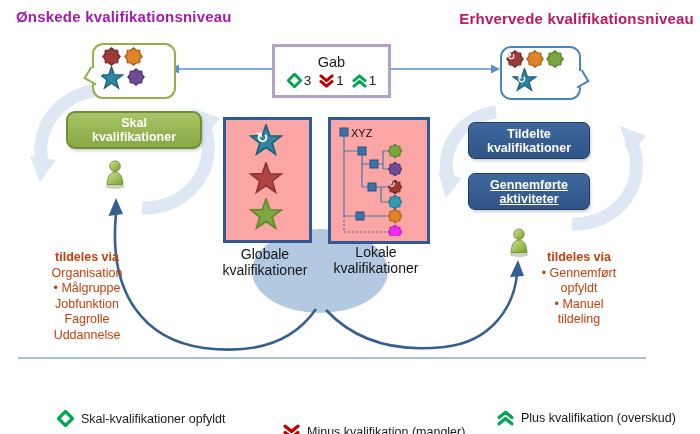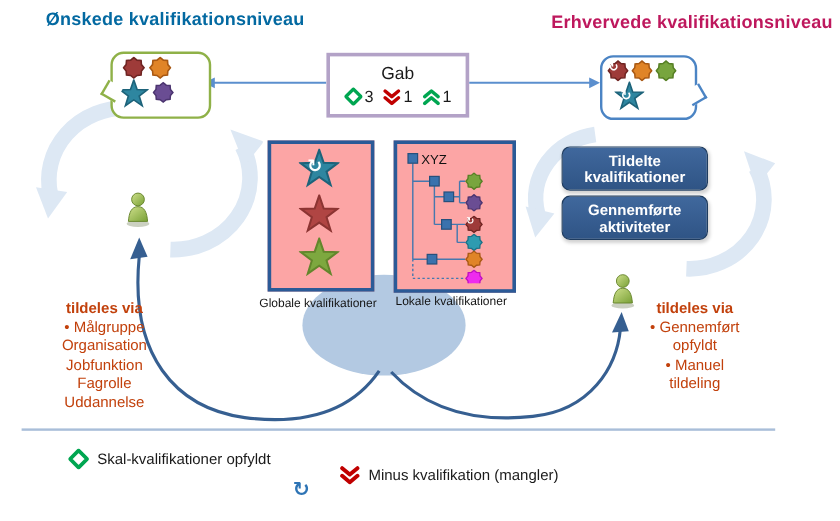--- a/index.html
+++ b/index.html
@@ -1,21 +1,21 @@
 <!DOCTYPE html>
 <html><head>
 <meta charset="utf-8">
 <style>
   html,body{margin:0;padding:0;background:#fff;}
   .canvas{position:relative;width:700px;height:434px;background:#fff;overflow:hidden;
           font-family:"Liberation Sans",sans-serif;color:#1a1a1a;}
   .abs{position:absolute;}
   
   .title{font-size:15px;font-weight:bold;letter-spacing:.2px;}
-  .title-left{left:16px;top:8px;width:260px;color:#0369a1;text-align:center;}
+  .title-left{left:16px;top:8px;width:260px;color:#a21caf;}
   .title-right{left:428px;top:10px;width:266px;color:#be185d;text-align:right;}
   
   .bubble{background:#fff;border-radius:11px;z-index:2;}
   .bubble-left{left:92px;top:43px;width:80px;height:52px;border:2.5px solid #8fb148;}
   .bubble-right{left:500px;top:46px;width:77px;height:50px;border:2.5px solid #4b84c4;}
   .tail{position:absolute;width:12px;height:12px;background:#fff;z-index:1;}
   .tail-left{left:-8px;top:24px;border-left:2.5px solid #8fb148;border-bottom:2.5px solid #8fb148;transform:rotate(30deg);}
   .tail-right{right:-8px;top:24px;border-right:2.5px solid #4b84c4;border-bottom:2.5px solid #4b84c4;transform:rotate(-30deg);}
   
   .gab-box{left:272px;top:44px;width:113px;height:48px;border:3px solid #b3a2c7;background:#fff;z-index:2;
@@ -26,37 +26,37 @@
   
   .skal-box{left:66px;top:111px;width:136px;height:38px;border:2px solid #6e8f33;border-radius:9px;
             background:linear-gradient(#a9c464,#86a845);color:#fff;font-size:12.5px;font-weight:bold;
             display:flex;align-items:center;justify-content:center;text-align:center;line-height:14px;
             padding:0 18px;box-sizing:border-box;z-index:2;box-shadow:1px 2px 3px rgba(0,0,0,.18);}
   .blue-box{width:122px;height:37px;border:1px solid #1f3c5f;border-radius:7px;
             background:linear-gradient(#40689d,#2f5485);color:#fff;font-size:12.5px;font-weight:bold;
             display:flex;align-items:center;justify-content:center;text-align:center;line-height:14px;
             padding:0 10px;box-sizing:border-box;z-index:2;box-shadow:1px 2px 3px rgba(0,0,0,.18);}
   .blue-box-1{left:468px;top:122px;}
-  .blue-box-2{left:468px;top:163px;}
+  .blue-box-2{left:468px;top:173px;text-decoration:underline;}
   
   .qual-box{background:#fca5a5;border:3px solid #2b5a97;z-index:2;}
   .global-box{left:223px;top:117px;width:83px;height:120px;}
   .local-box{left:328px;top:117px;width:96px;height:121px;}
   .ellipse{left:252px;top:229px;width:136px;height:84px;border-radius:50%;background:#b3c9e2;z-index:0;}
-  .center-label{font-size:10px;text-align:center;line-height:16px;color:#141414;z-index:3;}
+  .center-label{font-size:14px;text-align:center;line-height:16px;color:#141414;z-index:3;}
   .label-global{left:212px;top:246px;width:106px;}
   .label-local{left:320px;top:244px;width:112px;}
   
   .assign{font-size:12.5px;line-height:15.5px;text-align:center;color:#c2410c;z-index:2;}
   .assign-left{left:32px;top:250px;width:110px;}
   .assign-right{left:536px;top:250px;width:86px;}
   .assign-title{font-weight:bold;}
   
   .divider{left:18px;top:357px;width:628px;height:2px;background:#a9bed9;z-index:2;}
-  .legend-item{display:flex;align-items:center;gap:7px;font-size:12.5px;color:#1a1a1a;z-index:2;}
+  .legend-item{display:flex;align-items:center;gap:7px;font-size:12.5px;color:#1a1a1a;z-index:2;margin-top:36px;}
   .leg-1{left:57px;top:374px;}
   .leg-2{left:283px;top:388px;}
   .leg-3{left:497px;top:374px;}
   .leg-4{left:244px;top:400px;}
   
   .refresh-glyph{position:absolute;color:#fff;font-weight:bold;z-index:4;
                  font-family:"DejaVu Sans",sans-serif;line-height:1;}
   .expiry-glyph{color:#2e74b5;font-weight:bold;font-size:17px;font-family:"DejaVu Sans",sans-serif;line-height:1;}
   svg{display:block;}
   .z1{z-index:1;} .z2{z-index:2;}
@@ -156,20 +156,21 @@
     <svg class="abs" style="left:2px;top:1px" width="72" height="46">
       <use href="#seal" x="2" y="1" width="18" height="18" fill="#9e3b39" stroke="#6f2422" stroke-width="1.4"></use>
       <use href="#seal" x="22" y="1" width="18" height="18" fill="#e08427" stroke="#a85813" stroke-width="1.4"></use>
       <use href="#seal" x="42" y="1" width="18" height="18" fill="#78a53e" stroke="#567f24" stroke-width="1.4"></use>
       <use href="#star" x="8" y="19" width="25" height="25" fill="#2e86a0" stroke="#1d637a" stroke-width="1.1"></use>
     </svg>
   </div>
   <span class="refresh-glyph" style="left:507px;top:52px;font-size:10px">↻</span>
   <span class="refresh-glyph" style="left:517px;top:74px;font-size:11px">↻</span>
 
+  <div class="abs skal-box">Skal kvalifikationer</div>
   <svg class="abs z2" style="left:102px;top:159px" width="26" height="32">
     <use href="#person"></use>
   </svg>
 
   <div class="abs qual-box global-box">
     <svg class="abs" style="left:2px;top:2px" width="78" height="113">
       <use href="#star" x="21" y="2" width="34" height="34" fill="#2e86a0" stroke="#1d637a" stroke-width="1"></use>
       <use href="#star" x="21" y="40" width="34" height="34" fill="#b04543" stroke="#8c3432" stroke-width="1"></use>
       <use href="#star" x="21" y="76" width="34" height="34" fill="#7da83f" stroke="#63862c" stroke-width="1"></use>
     </svg>
@@ -200,22 +201,22 @@
   <div class="abs blue-box blue-box-1">Tildelte kvalifikationer</div>
 
   <div class="abs center-label label-local">Lokale kvalifikationer</div>
   <div class="abs blue-box blue-box-2">Gennemførte aktiviteter</div>
   <svg class="abs z2" style="left:506px;top:227px" width="26" height="32">
     <use href="#person"></use>
   </svg>
 
   <div class="abs assign assign-left">
     <div class="assign-title">tildeles via</div>
+    <div>Organisation</div>
     <div>•  Målgruppe</div>
-    <div>Organisation</div>
     <div>Jobfunktion</div>
     <div>Fagrolle</div>
     <div>Uddannelse</div>
   </div>
   <div class="abs assign assign-right">
     <div class="assign-title">tildeles via</div>
     <div>•  Gennemført opfyldt</div>
     <div>•  Manuel tildeling</div>
   </div>
 
@@ -225,17 +226,23 @@
       <polygon points="9,1.5 16.5,9 9,16.5 1.5,9" fill="#fff" stroke="#00a651" stroke-width="3.4"></polygon>
     </svg>
     <span>Skal-kvalifikationer opfyldt</span>
   </div>
   <div class="abs legend-item leg-2">
     <svg width="17" height="16" viewBox="0 0 16 15">
       <path d="M2,2 L8,7 L14,2 M2,8 L8,13 L14,8" fill="none" stroke="#c00000" stroke-width="3.1" stroke-linecap="round" stroke-linejoin="round"></path>
     </svg>
     <span>Minus kvalifikation (mangler)</span>
   </div>
+  <div class="abs legend-item leg-3">
+    <svg width="17" height="16" viewBox="0 0 16 15">
+      <path d="M2,7 L8,2 L14,7 M2,13 L8,8 L14,13" fill="none" stroke="#00a651" stroke-width="3.1" stroke-linecap="round" stroke-linejoin="round"></path>
+    </svg>
+    <span>Plus kvalifikation (overskud)</span>
+  </div>
   <div class="abs legend-item leg-4">
     <span class="expiry-glyph">↻</span>
   </div>
 
 </div>
 
 </body></html>

